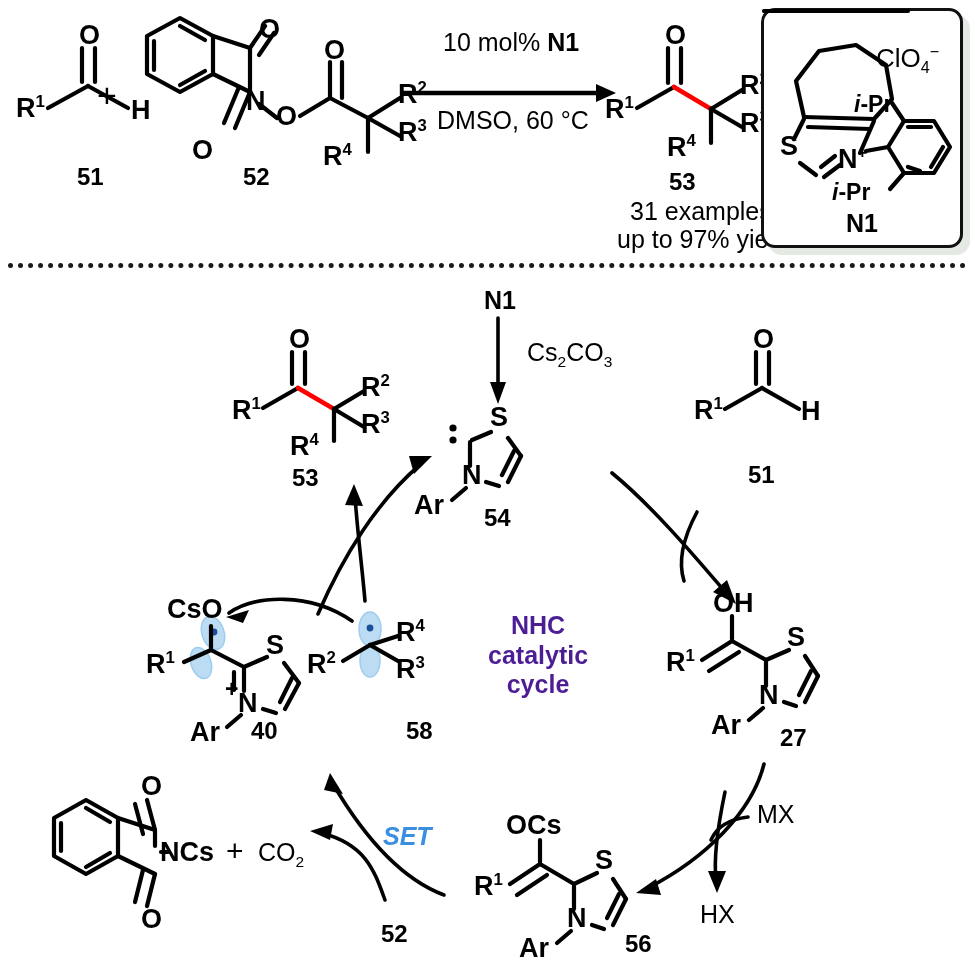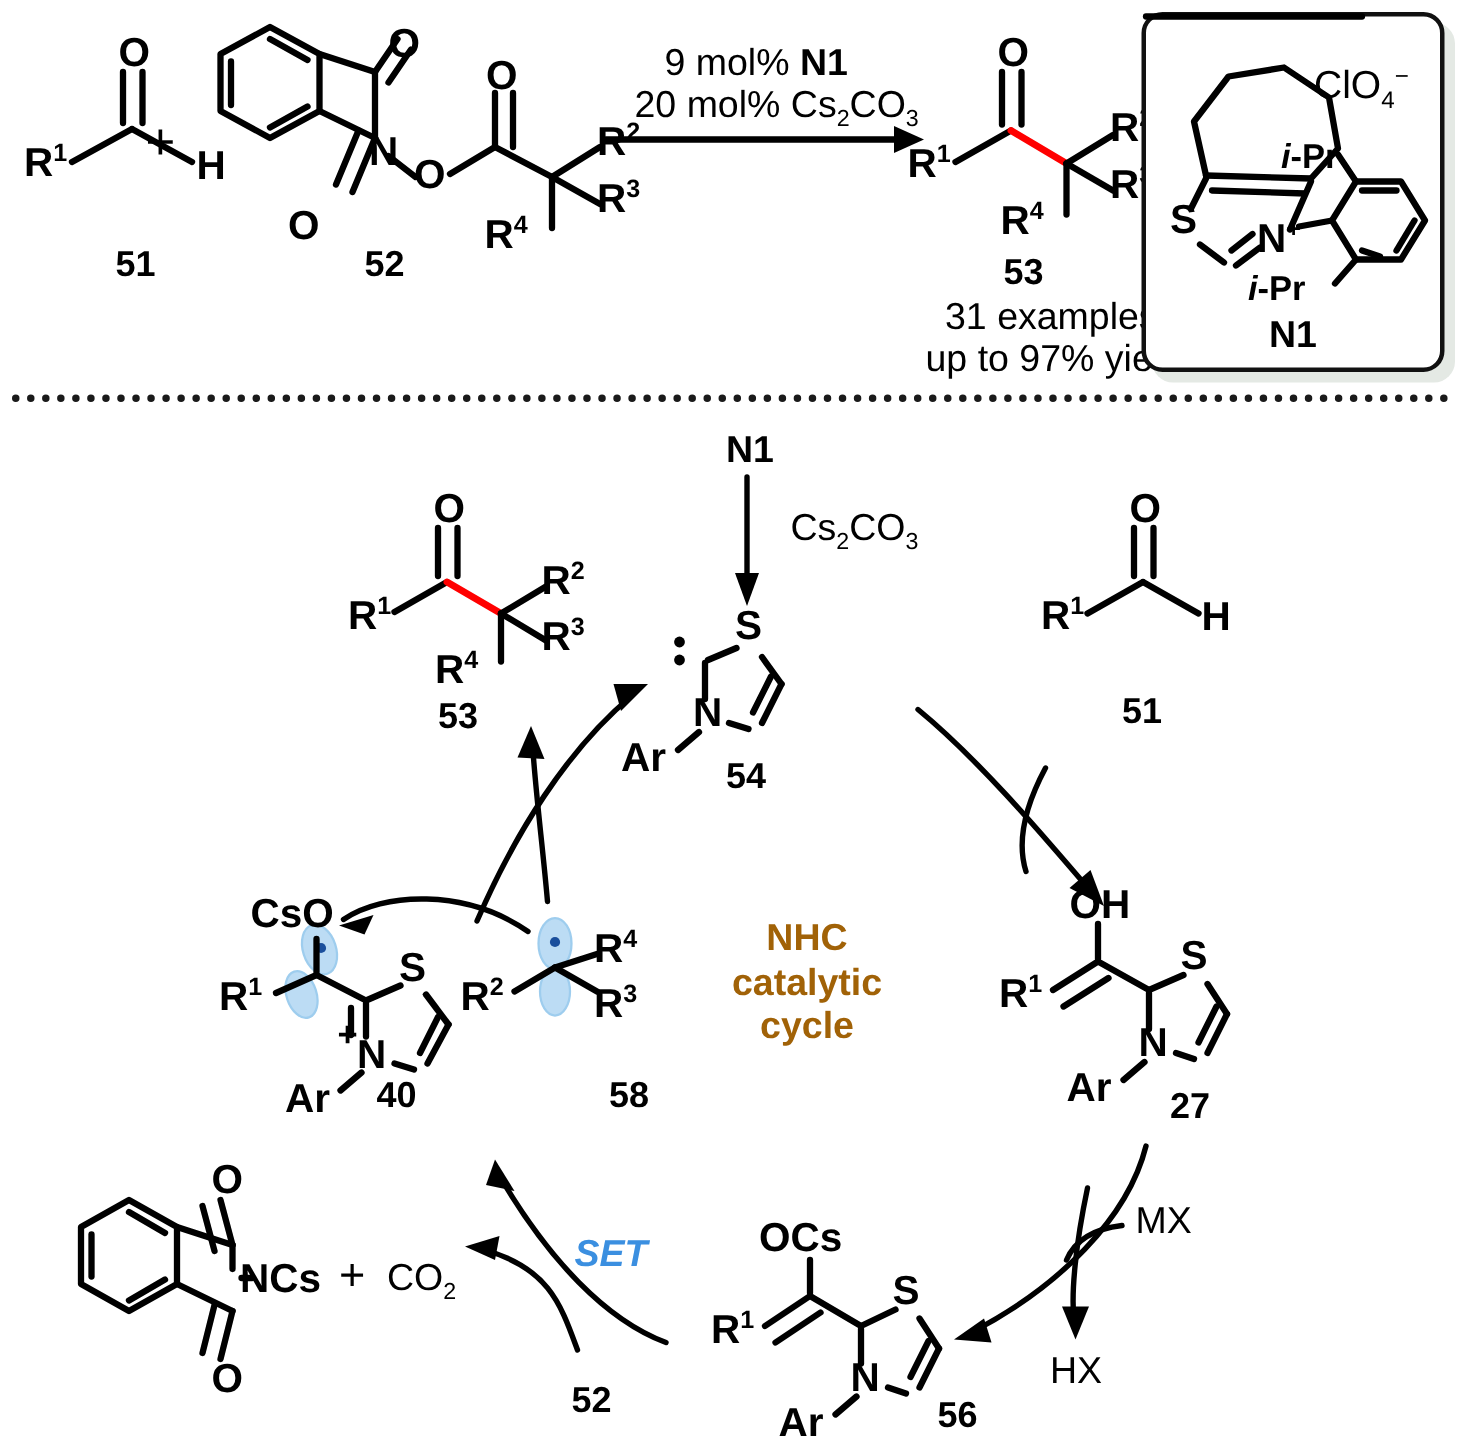--- a/index.html
+++ b/index.html
@@ -27,21 +27,21 @@
   sub{font-size:0.62em;vertical-align:sub;font-weight:bold;}
   .cond sub,.cond sup{font-weight:normal;}
   .plain sub,.plain sup{font-weight:normal;}
   svg{position:absolute;left:0;top:0;overflow:visible;}
   .bond{stroke:#000;stroke-width:4.2;fill:none;stroke-linecap:round;stroke-linejoin:round;}
   .bond-red{stroke:#ff0000;stroke-width:4.6;fill:none;stroke-linecap:round;}
   .arrow{stroke:#000;stroke-width:3.6;fill:none;stroke-linecap:round;}
   .arrow-hv{stroke:#000;stroke-width:4.4;fill:none;stroke-linecap:round;}
   .lobe{fill:#bcdcf4;stroke:#9ecdee;stroke-width:1.5;}
   .dotrad{fill:#1a4f9c;}
-  .nhc-green{color:#a16207;font-size:25px;font-weight:bold;text-align:center;line-height:1.18;}
+  .nhc-green{color:#4c1d95;font-size:25px;font-weight:bold;text-align:center;line-height:1.18;}
   .set-blue{color:#3b8fe0;font-size:25px;font-style:italic;font-weight:bold;}
   #n1box{
     position:absolute;
     border:3px solid #111;
     border-radius:14px;
     background:#ffffff;
     box-shadow:7px 7px 0 0 #e4e9e4;
   }
   .divider{position:absolute;border-top:5px dotted #1a1a1a;}
 </style>
@@ -109,25 +109,23 @@
   <div class="lbl atom" style="left:323px;top:142px;">
     <span>R</span><sup>4</sup>
   </div>
   <div class="lbl num" style="left:243px;top:165px;">52</div>
 
   <svg width="975" height="968">
     <line class="arrow-hv" x1="404" y1="93" x2="603" y2="93"></line>
     <polygon points="616,93 596,84 596,102" fill="#000"></polygon>
   </svg>
   <div class="lbl cond" style="left:443px;top:30px;">
-    <span>9 mol% </span><b>N1</b>
-  </div>
-  <div class="lbl cond" style="left:423px;top:58px;">
-    <span>20 mol% </span><span>Cs</span><sub>2</sub><span>CO</span><sub>3</sub>
-  </div>
+    <span>10 mol% </span><b>N1</b>
+  </div>
+  <div class="lbl cond" style="left:437px;top:108px;">DMSO, 60 °C</div>
 
   <svg width="975" height="968">
     <line class="bond" x1="637" y1="108" x2="674" y2="87"></line>
     <line class="bond" x1="668" y1="83" x2="668" y2="48"></line>
     <line class="bond" x1="681" y1="83" x2="681" y2="48"></line>
     <line class="bond-red" x1="674" y1="87" x2="711" y2="109"></line>
     <line class="bond" x1="711" y1="109" x2="742" y2="90"></line>
     <line class="bond" x1="711" y1="109" x2="742" y2="127"></line>
     <line class="bond" x1="711" y1="109" x2="711" y2="143"></line>
   </svg>

